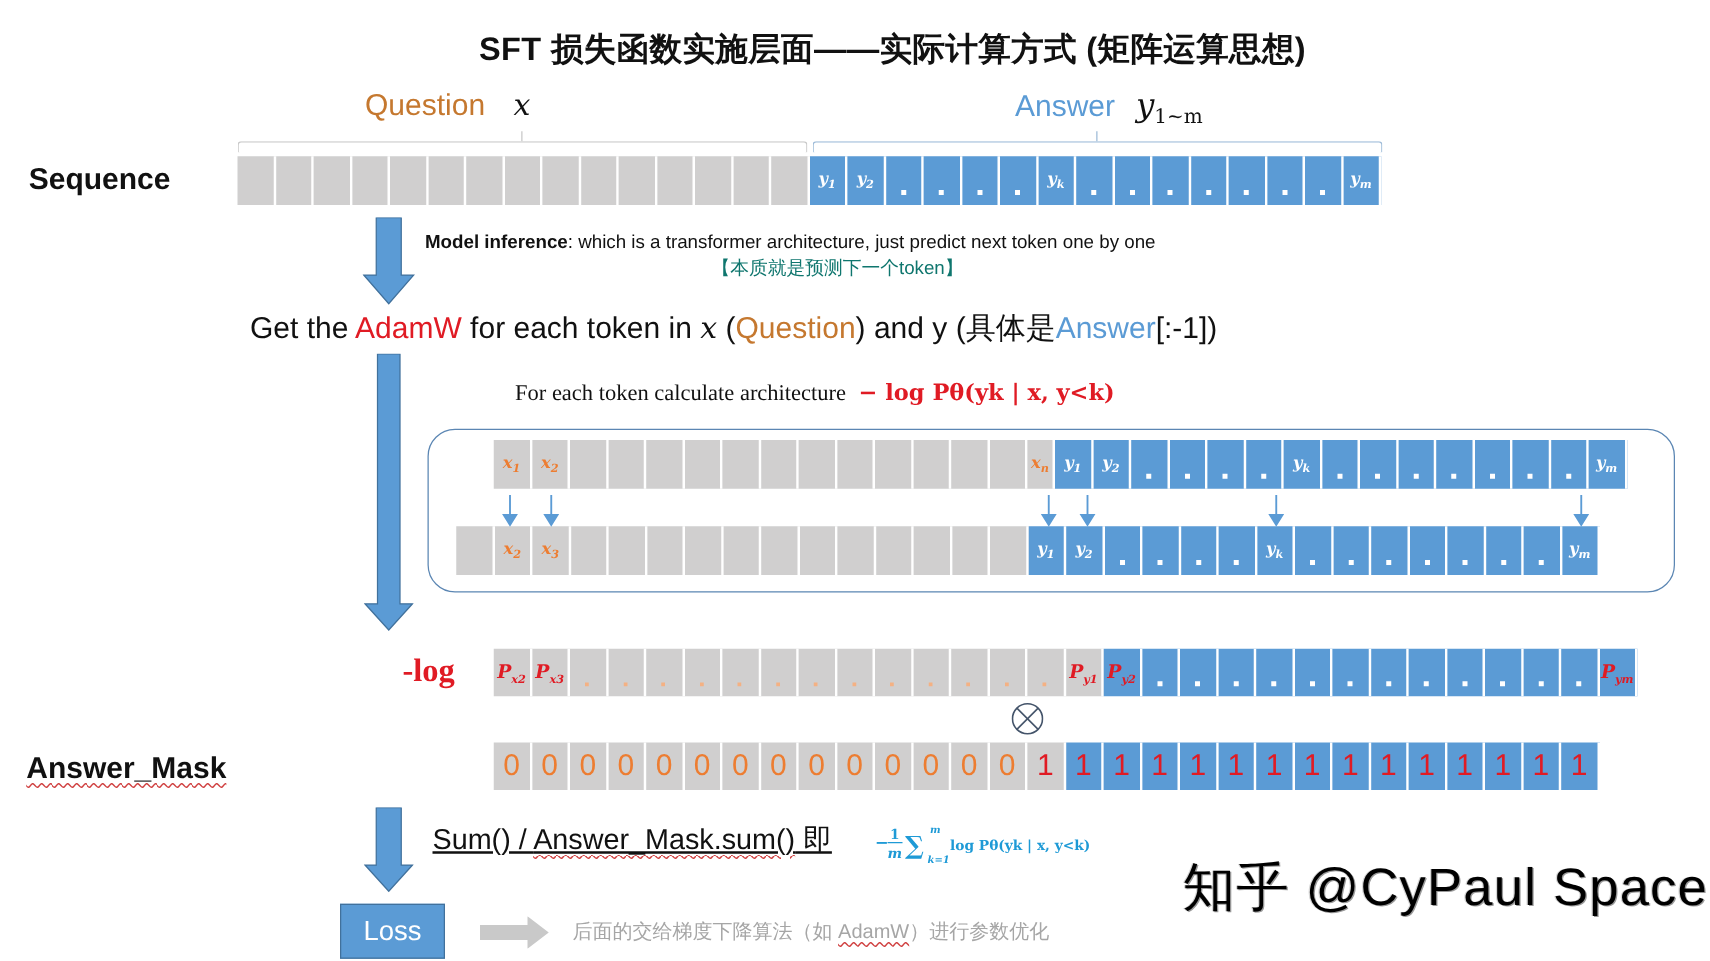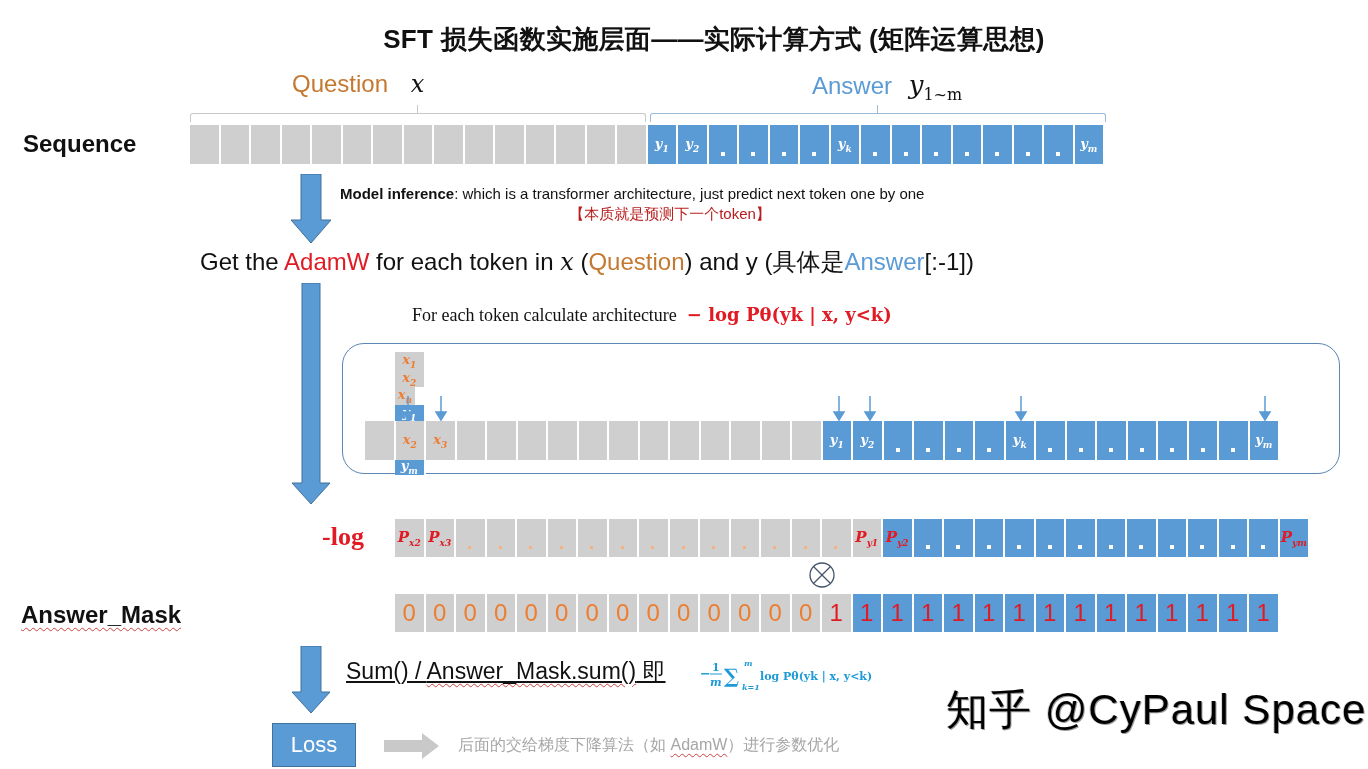--- a/index.html
+++ b/index.html
@@ -22,21 +22,21 @@
   .dot { width:4px; height:4px; background:#ffffff; position:absolute; bottom:8px; left:50%; margin-left:-2px; }
   .dot.o { background:#f4b183; width:3px; height:3px; }
   .mask-val { font-size:24px; font-weight:normal; font-family:"Liberation Sans", "DejaVu Sans", sans-serif; }
   .mask-val.zero { color:#ed7d31; }
   .mask-val.one { color:#e01b24; }
   .brace { position:absolute; border:1px solid #9dbbd8; border-bottom:none; height:8px; border-radius:3px 3px 0 0; }
   .brace.q { border-color:#c8c8c8; }
   .brace-tick { position:absolute; width:1px; height:8px; }
   .infer { left:340px; top:185px; font-size:15px; color:#111; }
   .infer b { font-weight:bold; }
-  .infer-cn { left:0; width:1356px; top:205px; text-align:center; font-size:15px; color:#b91c1c; }
+  .infer-cn { left:0; width:1356px; top:205px; text-align:center; font-size:15px; color:#0f766e; }
   .logits-line { left:200px; top:246px; font-size:24px; color:#111; }
   .c-red { color:#e01b24; }
   .c-orange { color:#c5782f; }
   .c-blue { color:#5b9bd5; }
   .calc { left:412px; top:304px; font-family:"Liberation Serif", "DejaVu Serif", serif; font-size:18px; color:#111; }
   .calc-formula { font-family:"DejaVu Serif", "Liberation Serif", serif; font-weight:bold; color:#e01b24; font-size:18px; margin-left:10px; }
   .box { left:342px; top:343px; width:998px; height:131px; border:1px solid #5b86b3; border-radius:22px; box-sizing:border-box; }
   .neglog { left:322px; top:522px; font-family:"Liberation Serif", "DejaVu Serif", serif; font-weight:bold; font-size:26px; color:#e01b24; }
   .otimes { left:809px; top:562px; width:26px; height:26px; }
   .sumline { left:346px; top:656px; font-size:23px; color:#111;text-decoration:underline; }
@@ -147,21 +147,21 @@
 
 <svg class="abs" style="left:291px;top:283px;" width="40" height="222">
   <polygon points="11,0 29,0 29,200 39,200 20,221 1,200 11,200" fill="#5b9bd5" stroke="#41719c" stroke-width="1"></polygon>
 </svg>
 
 <div class="abs calc">
   <span>For each token calculate architecture</span><span class="calc-formula">− log Pθ(yk | x, y&lt;k)</span>
 </div>
 
 <div class="abs box"></div>
-<div class="row" id="rowA" style="left:395px;top:352px;height:39px;flex-direction:column;">
+<div class="row" id="rowA" style="left:395px;top:352px;height:39px;">
     <div class="cell g" style="width: 30.5px;">
       <span class="tok x">x<sub>1</sub></span>
     </div>
     <div class="cell g" style="width: 30.5px;">
       <span class="tok x">x<sub>2</sub></span>
     </div>
     <div class="cell g" style="width: 30.5px;"></div>
     <div class="cell g" style="width: 30.5px;"></div>
     <div class="cell g" style="width: 30.5px;"></div>
     <div class="cell g" style="width: 30.5px;"></div>

